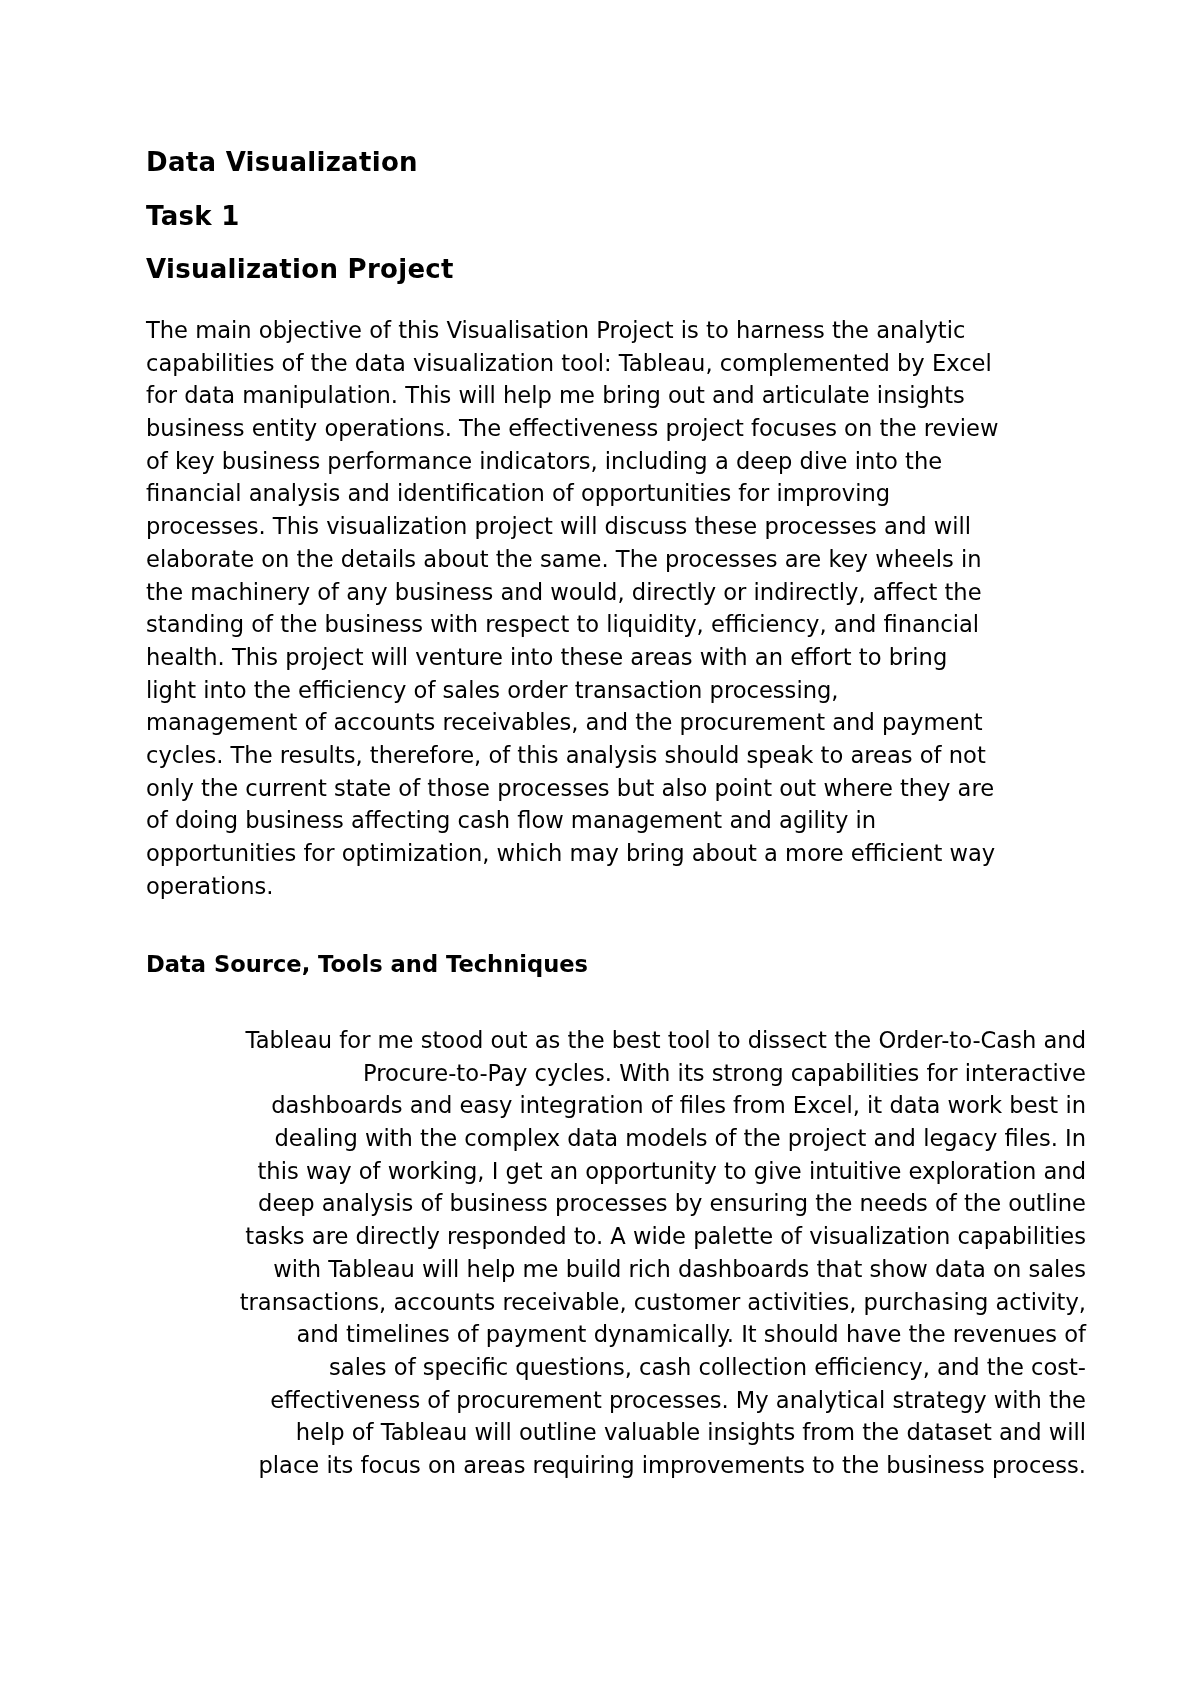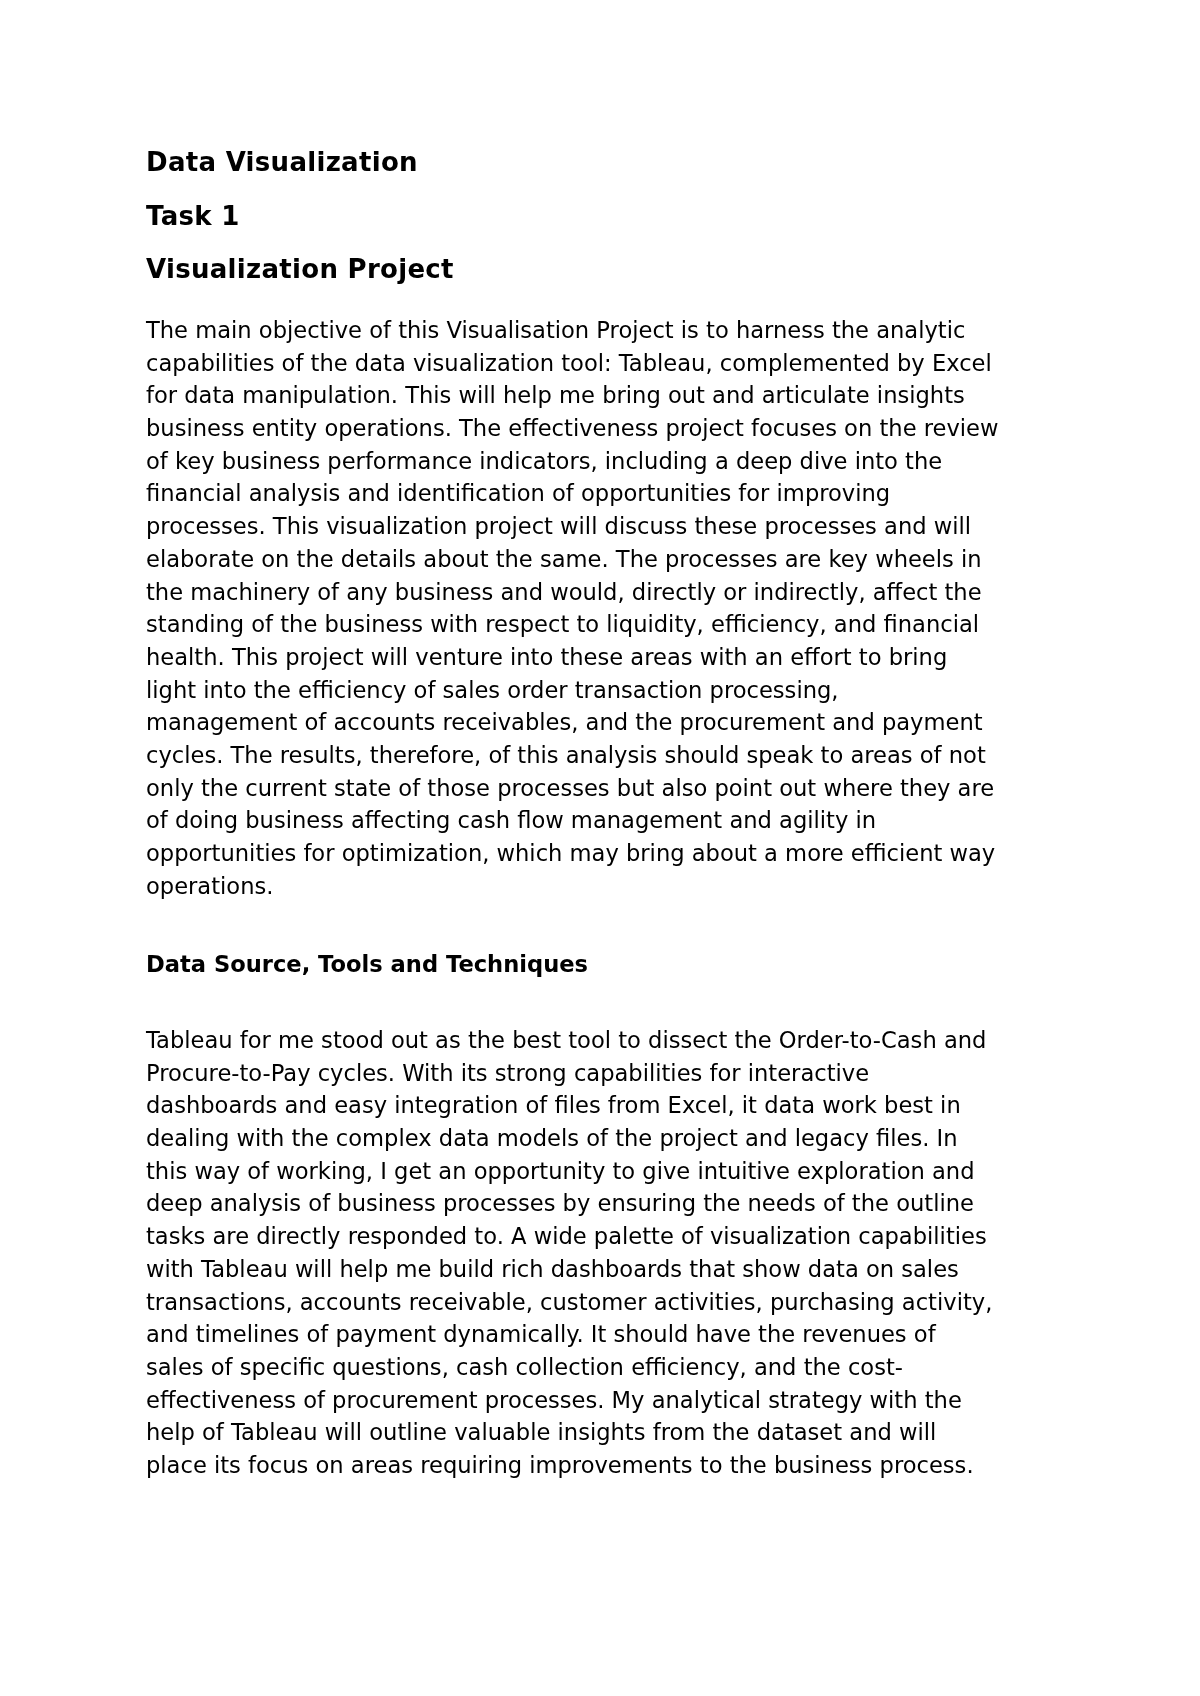--- a/index.html
+++ b/index.html
@@ -43,21 +43,21 @@
       font-size: 22.6px;
       line-height: 32.7px;
       white-space: nowrap;
     }
     .para .line {
       display: block;
       height: 32.7px;
       white-space: nowrap;
     }
     #para-1 { top: 307px; margin-top: 7px; }
-    #para-2 { top: 1024px; }
+    #para-2 { top: 1024px; text-align: right; }
     .subheading {
       position: absolute;
       left: 146px;
       top: 943px;
       font-weight: bold;
       font-size: 22.6px;
       line-height: 30px;
       white-space: nowrap;
       margin-top: 6px;
     }

